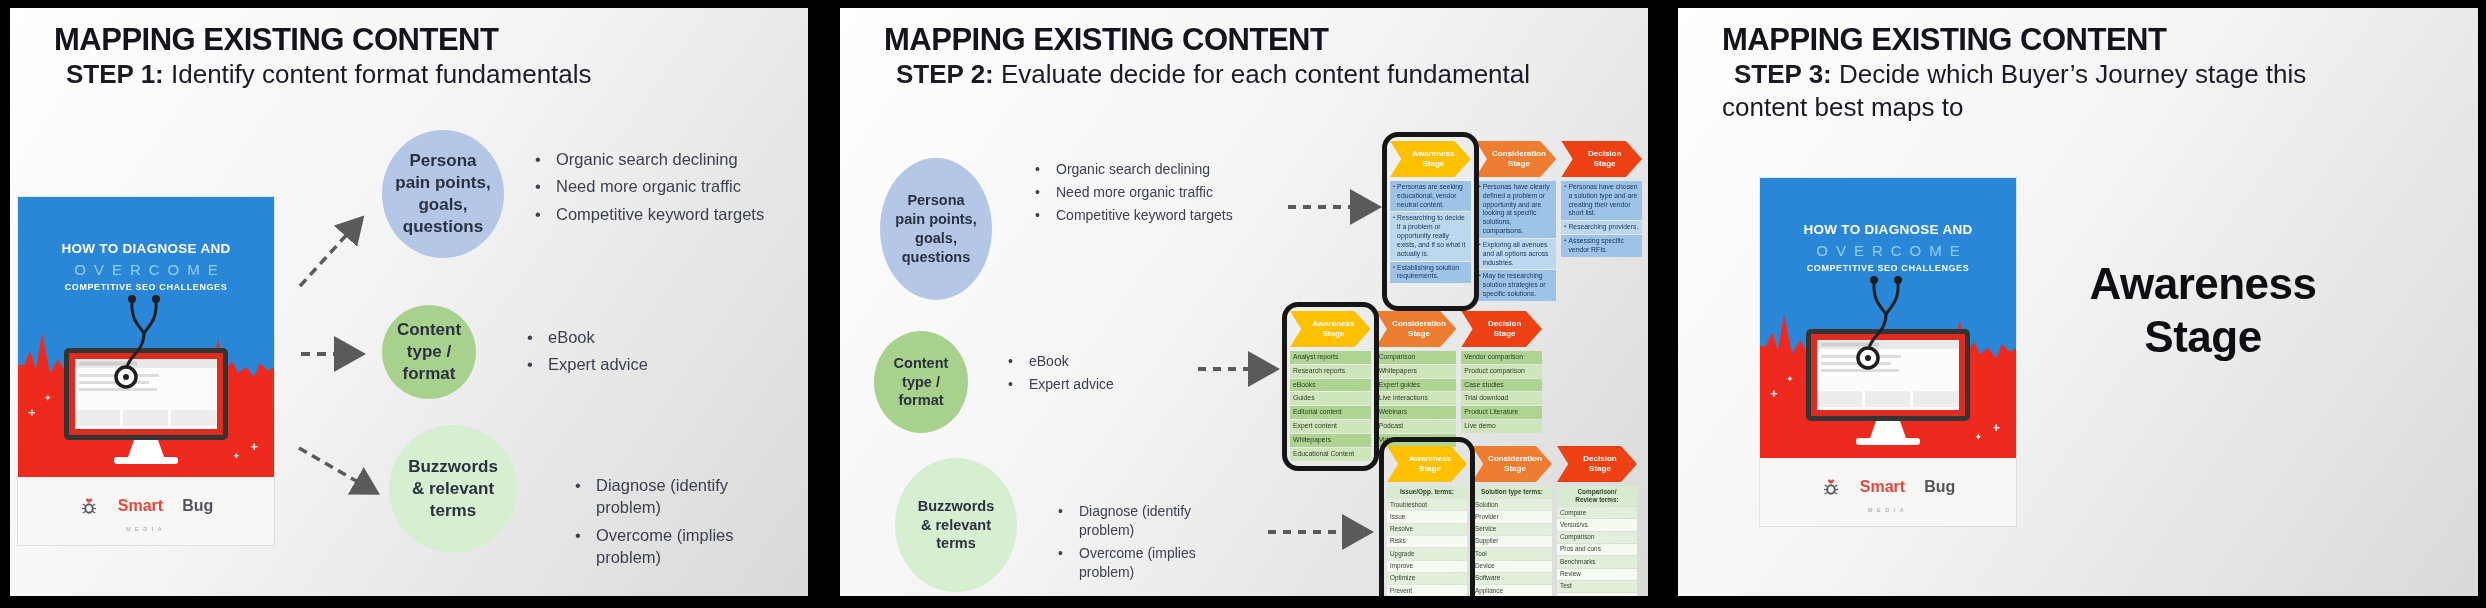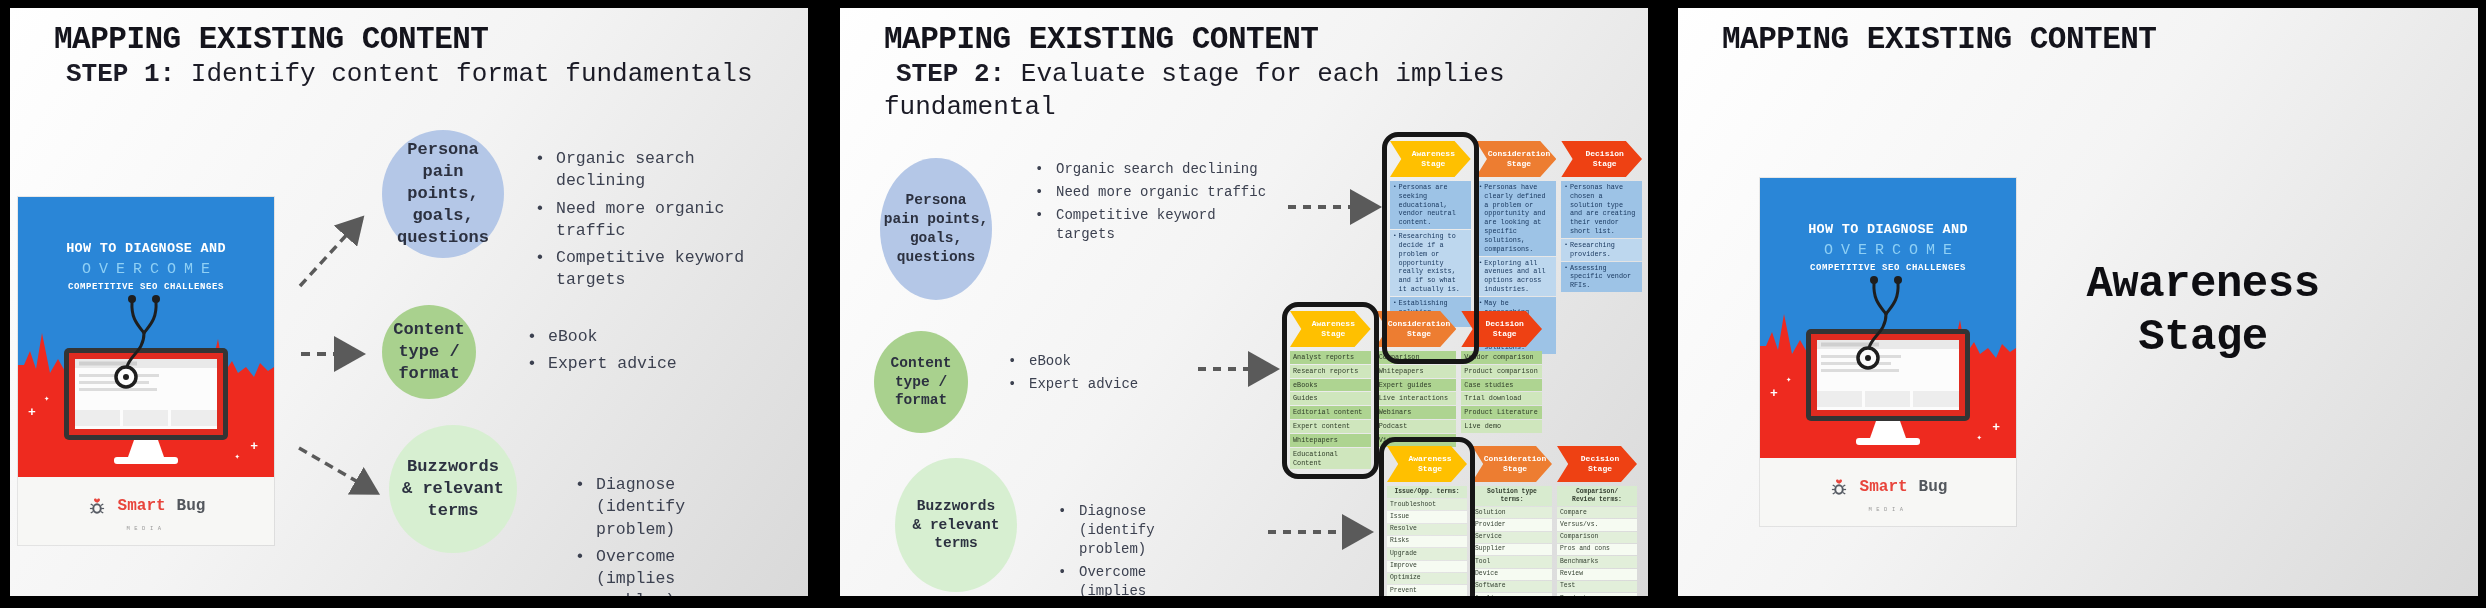--- a/index.html
+++ b/index.html
@@ -1,19 +1,19 @@
 <!DOCTYPE html>
 <html><head>
 <meta charset="utf-8">
 <style>
   html,body{margin:0;padding:0;background:#000;}
   .canvas{position:relative;width:2486px;height:608px;background:#000;overflow:hidden;
           font-family:"Liberation Sans","DejaVu Sans",sans-serif;}
   .slide{position:absolute;top:8px;height:588px;
-         background:linear-gradient(125deg,#ffffff 0%,#f4f4f4 45%,#d9d9d9 100%);overflow:hidden;font-family:Liberation Mono, monospace;}
+         background:linear-gradient(125deg,#ffffff 0%,#f4f4f4 45%,#d9d9d9 100%);overflow:hidden;}
   #slide1{left:10px;width:798px;}
   #slide2{left:840px;width:808px;}
   #slide3{left:1678px;width:800px;}
 
   .title{position:absolute;left:44px;top:14px;margin:0;font-size:31px;font-weight:800;
          letter-spacing:-0.5px;color:#14141c;}
   .step{position:absolute;left:44px;top:50px;margin:0;font-size:26px;color:#1b1b26;line-height:1.25;}
   .step b{font-weight:800;margin-left:12px;}
   #slide3 .step{width:610px;}
 
@@ -28,21 +28,21 @@
   .ct3{font-size:9px;font-weight:800;letter-spacing:0.6px;}
   .cover-ecg{position:absolute;left:0;top:118px;width:256px;height:162px;z-index:1;}
   .cover-white{position:absolute;left:0;bottom:0;height:68px;width:100%;background:#f7f7f5;z-index:2;}
   .cover-monitor{position:absolute;left:16px;top:96px;width:224px;height:184px;z-index:3;}
   .spark{position:absolute;color:#fff;font-weight:bold;z-index:4;font-size:13px;}
   .spark.s1{left:10px;top:208px;}
   .spark.s2{left:26px;top:196px;font-size:9px;}
   .spark.s3{right:16px;top:242px;}
   .spark.s4{right:34px;top:254px;font-size:9px;}
   .sb-logo{position:absolute;bottom:28px;left:0;right:0;display:flex;align-items:center;
-           justify-content:center;gap:11px;z-index:4;}
+           justify-content:center;gap:19px;z-index:4;}
   .sb-smart{font-size:16px;font-weight:800;color:#e8453c;}
   .sb-bug{font-size:16px;font-weight:800;color:#53575d;}
   .sb-media{position:absolute;bottom:13px;left:0;right:0;text-align:center;font-size:5.5px;
             letter-spacing:4.5px;color:#9a9a9a;z-index:4;}
 
   
   .circle{position:absolute;border-radius:50%;display:flex;align-items:center;justify-content:center;
           text-align:center;white-space:pre-line;font-weight:700;color:#2c3140;line-height:1.3;}
   #slide1 .circle{font-size:17px;}
   #slide2 .circle{font-size:14.5px;}
@@ -188,21 +188,21 @@
         </marker>
       </defs>
       <line x1="290" y1="278" x2="352" y2="210" stroke="#5a5a5a" stroke-width="3.5" stroke-dasharray="9 6" marker-end="url(#ah1)"></line>
       <line x1="291" y1="346" x2="352" y2="346" stroke="#5a5a5a" stroke-width="4" stroke-dasharray="9 7" marker-end="url(#ah1)"></line>
       <line x1="289" y1="440" x2="367" y2="485" stroke="#5a5a5a" stroke-width="3.5" stroke-dasharray="9 6" marker-end="url(#ah1)"></line>
     </svg>
   </section>
 
   <section class="slide" id="slide2">
     <h1 class="title">MAPPING EXISTING CONTENT</h1>
-    <p class="step"><b>STEP 2:</b><span> Evaluate stage for each implies fundamental</span></p>
+    <p class="step"><b>STEP 2:</b><span> Evaluate decide for each content fundamental</span></p>
 
     <div class="circle c-persona" style="background: rgb(180, 199, 231);">Persona
 pain points,
 goals,
 questions</div>
     <ul class="bullets b-persona">
         <li>Organic search declining</li>
         <li>Need more organic traffic</li>
         <li>Competitive keyword targets</li>
       </ul>
@@ -377,20 +377,21 @@
         </marker>
       </defs>
       <line x1="448" y1="199" x2="538" y2="199" stroke="#5a5a5a" stroke-width="4" stroke-dasharray="8 7" marker-end="url(#ah2)"></line>
       <line x1="358" y1="361" x2="436" y2="361" stroke="#5a5a5a" stroke-width="4" stroke-dasharray="8 7" marker-end="url(#ah2)"></line>
       <line x1="428" y1="524" x2="530" y2="524" stroke="#5a5a5a" stroke-width="4" stroke-dasharray="8 7" marker-end="url(#ah2)"></line>
     </svg>
   </section>
 
   <section class="slide" id="slide3">
     <h1 class="title">MAPPING EXISTING CONTENT</h1>
+    <p class="step"><b>STEP 3:</b><span> Decide which Buyer’s Journey stage this content best maps to</span></p>
 
     <div class="cover">
       <div class="cover-titles">
         <div class="ct1">HOW TO DIAGNOSE AND</div>
         <div class="ct2">OVERCOME</div>
         <div class="ct3">COMPETITIVE SEO CHALLENGES</div>
       </div>
       <svg class="cover-ecg" viewBox="0 0 256 162" preserveAspectRatio="none">
         <polygon fill="#ee2a1f" points="0,50 6,50 12,36 18,54 24,18 32,58 40,44 48,58 56,50 64,56 78,56 186,56 194,50 200,24 206,58 214,46 220,58 228,52 236,62 242,48 250,56 256,52 256,162 0,162"></polygon>
       </svg>

